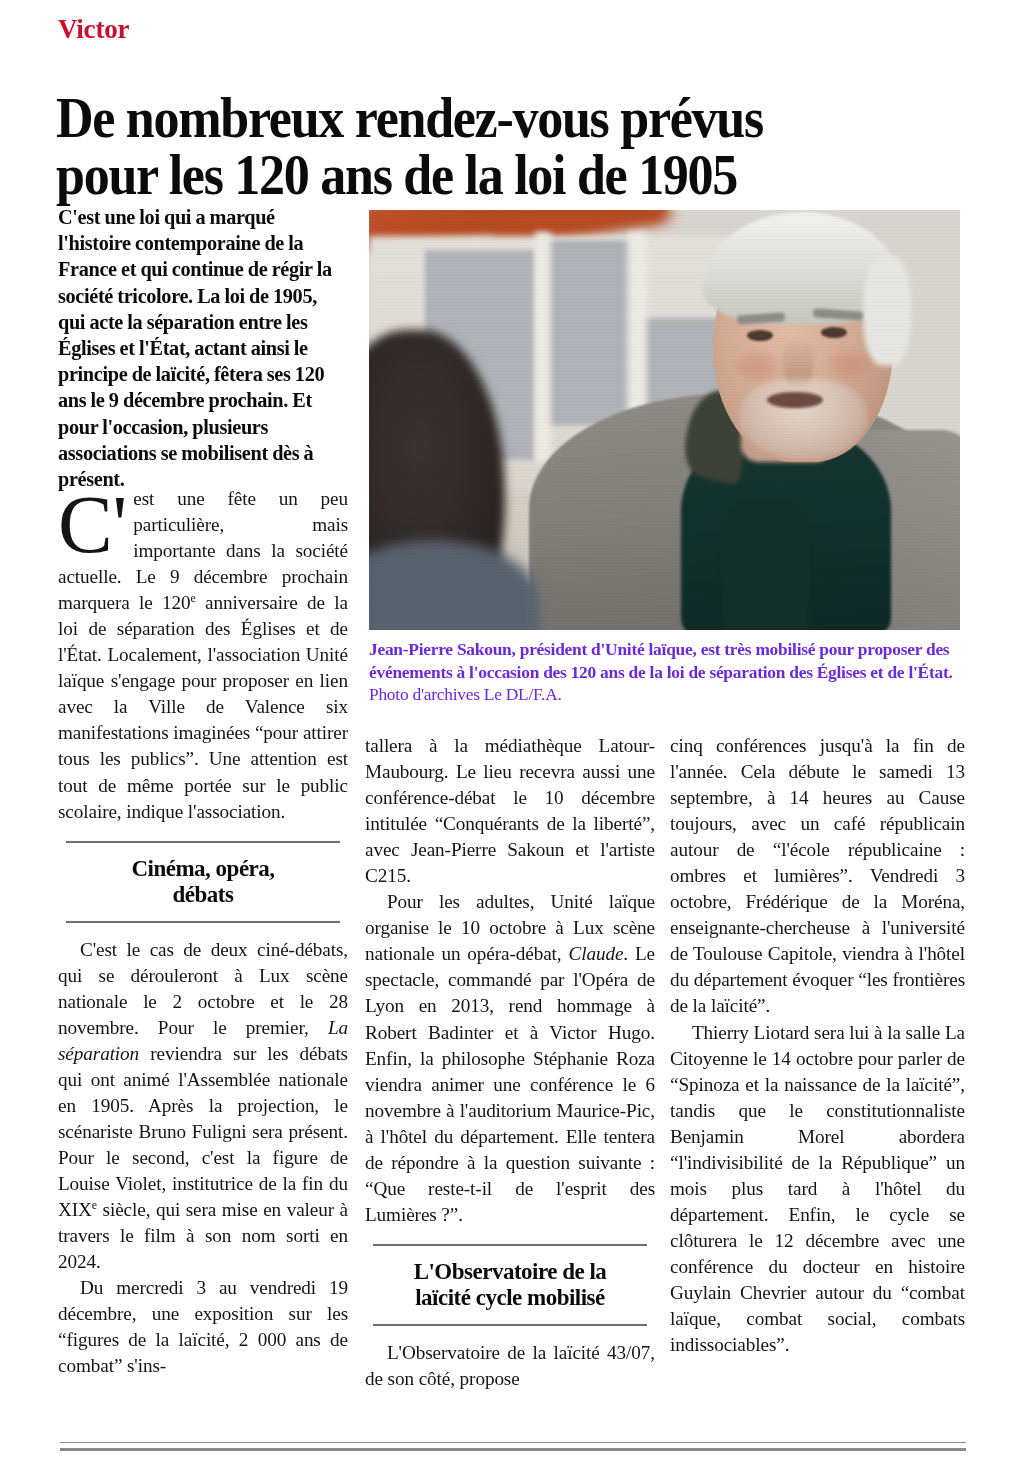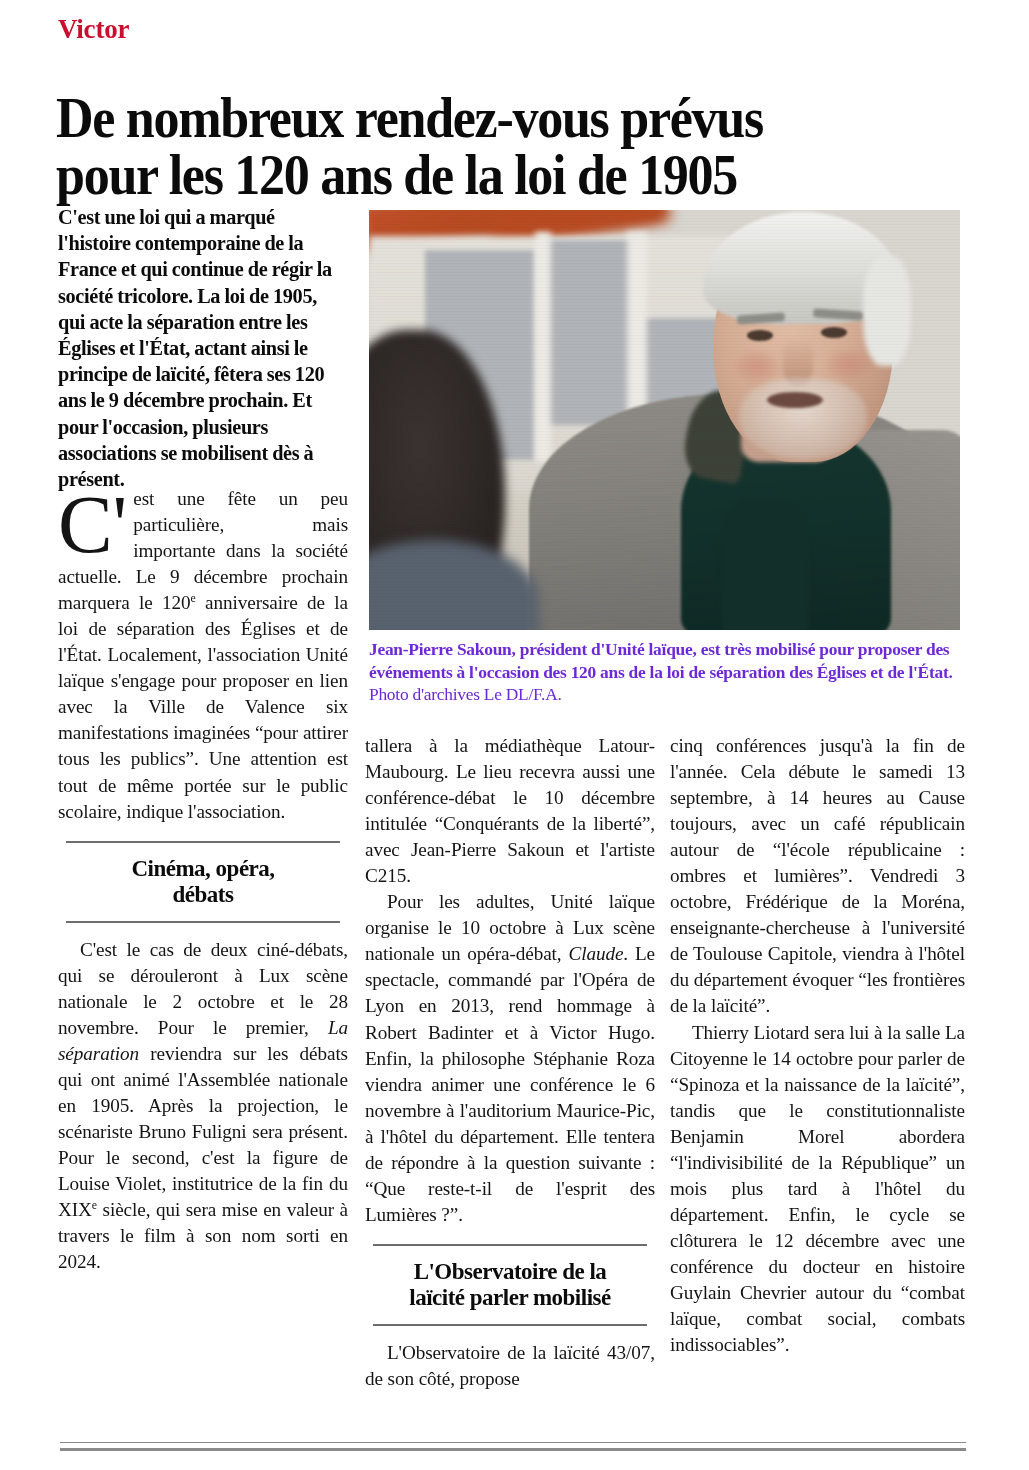--- a/index.html
+++ b/index.html
@@ -459,33 +459,34 @@
       <div class="rule top"></div>
       <span class="sh-text">Cinéma, opéra,</span>
       <span class="sh-text">débats</span>
       <div class="rule bottom"></div>
     </div>
 
     <p>
       <span>C'est le cas de deux ciné-débats, qui se dérouleront à Lux scène nationale le 2 octobre et le 28 novembre. Pour le premier, </span><i>La séparation</i><span> reviendra sur les débats qui ont animé l'Assemblée nationale en 1905. Après la projection, le scénariste Bruno Fuligni sera présent. Pour le second, c'est la figure de Louise Violet, institutrice de la fin du XIX</span><span class="sup">e</span><span> siècle, qui sera mise en valeur à travers le film à son nom sorti en 2024.</span>
     </p>
 
+    <p>Du mercredi 3 au vendredi 19 décembre, une exposition sur les “figures de la laïcité, 2 000 ans de combat” s'ins-</p>
   </div>
 
   <div class="col" id="col2">
     <p class="no-indent">tallera à la médiathèque Latour-Maubourg. Le lieu recevra aussi une conférence-débat le 10 décembre intitulée “Conquérants de la liberté”, avec Jean-Pierre Sakoun et l'artiste C215.</p>
 
     <p>
       <span>Pour les adultes, Unité laïque organise le 10 octobre à Lux scène nationale un opéra-débat, </span><i>Claude</i><span>. Le spectacle, commandé par l'Opéra de Lyon en 2013, rend hommage à Robert Badinter et à Victor Hugo. Enfin, la philosophe Stéphanie Roza viendra animer une conférence le 6 novembre à l'auditorium Maurice-Pic, à l'hôtel du département. Elle tentera de répondre à la question suivante : “Que reste-t-il de l'esprit des Lumières ?”.</span>
     </p>
 
     <div class="subhead">
       <div class="rule top"></div>
       <span class="sh-text">L'Observatoire de la</span>
-      <span class="sh-text">laïcité parler mobilisé</span>
+      <span class="sh-text">laïcité cycle mobilisé</span>
       <div class="rule bottom"></div>
     </div>
 
     <p>L'Observatoire de la laïcité 43/07, de son côté, propose</p>
   </div>
 
   <div class="col" id="col3">
     <p class="no-indent">cinq conférences jusqu'à la fin de l'année. Cela débute le samedi 13 septembre, à 14 heures au Cause toujours, avec un café républicain autour de “l'école républicaine : ombres et lumières”. Vendredi 3 octobre, Frédérique de la Moréna, enseignante-chercheuse à l'université de Toulouse Capitole, viendra à l'hôtel du département évoquer “les frontières de la laïcité”.</p>
     <p>Thierry Liotard sera lui à la salle La Citoyenne le 14 octobre pour parler de “Spinoza et la naissance de la laïcité”, tandis que le constitutionnaliste Benjamin Morel abordera “l'indivisibilité de la République” un mois plus tard à l'hôtel du département. Enfin, le cycle se clôturera le 12 décembre avec une conférence du docteur en histoire Guylain Chevrier autour du “combat laïque, combat social, combats indissociables”.</p>
   </div>

